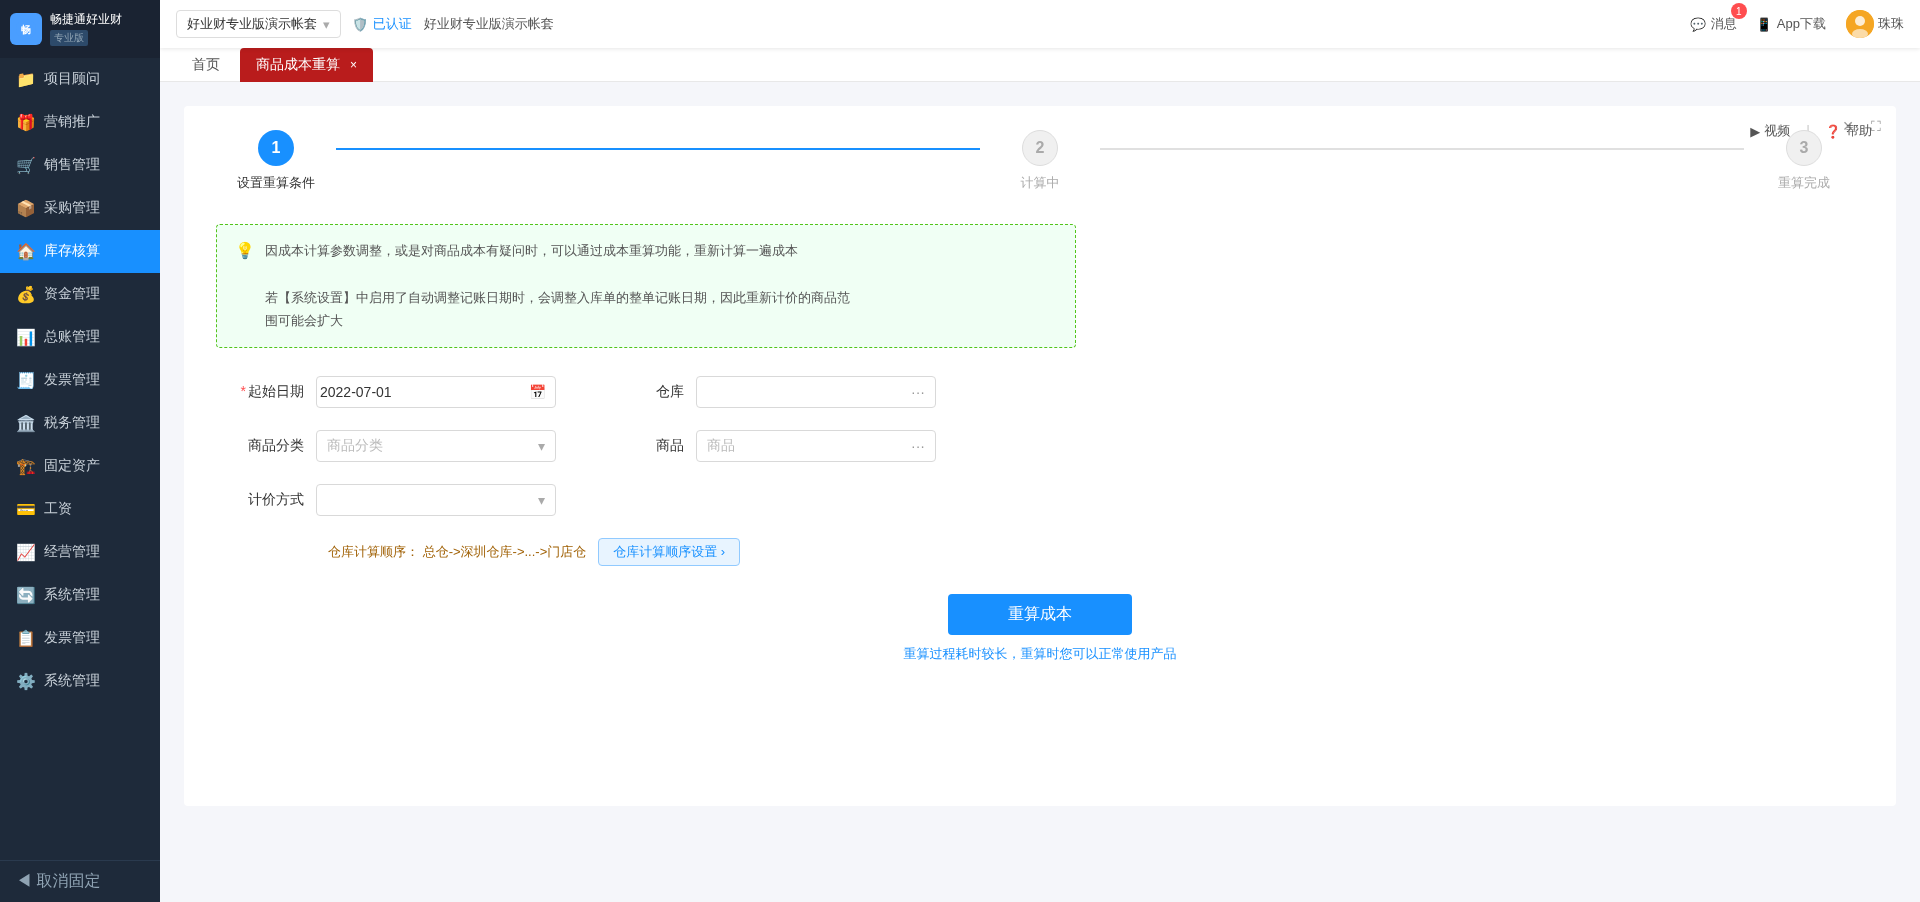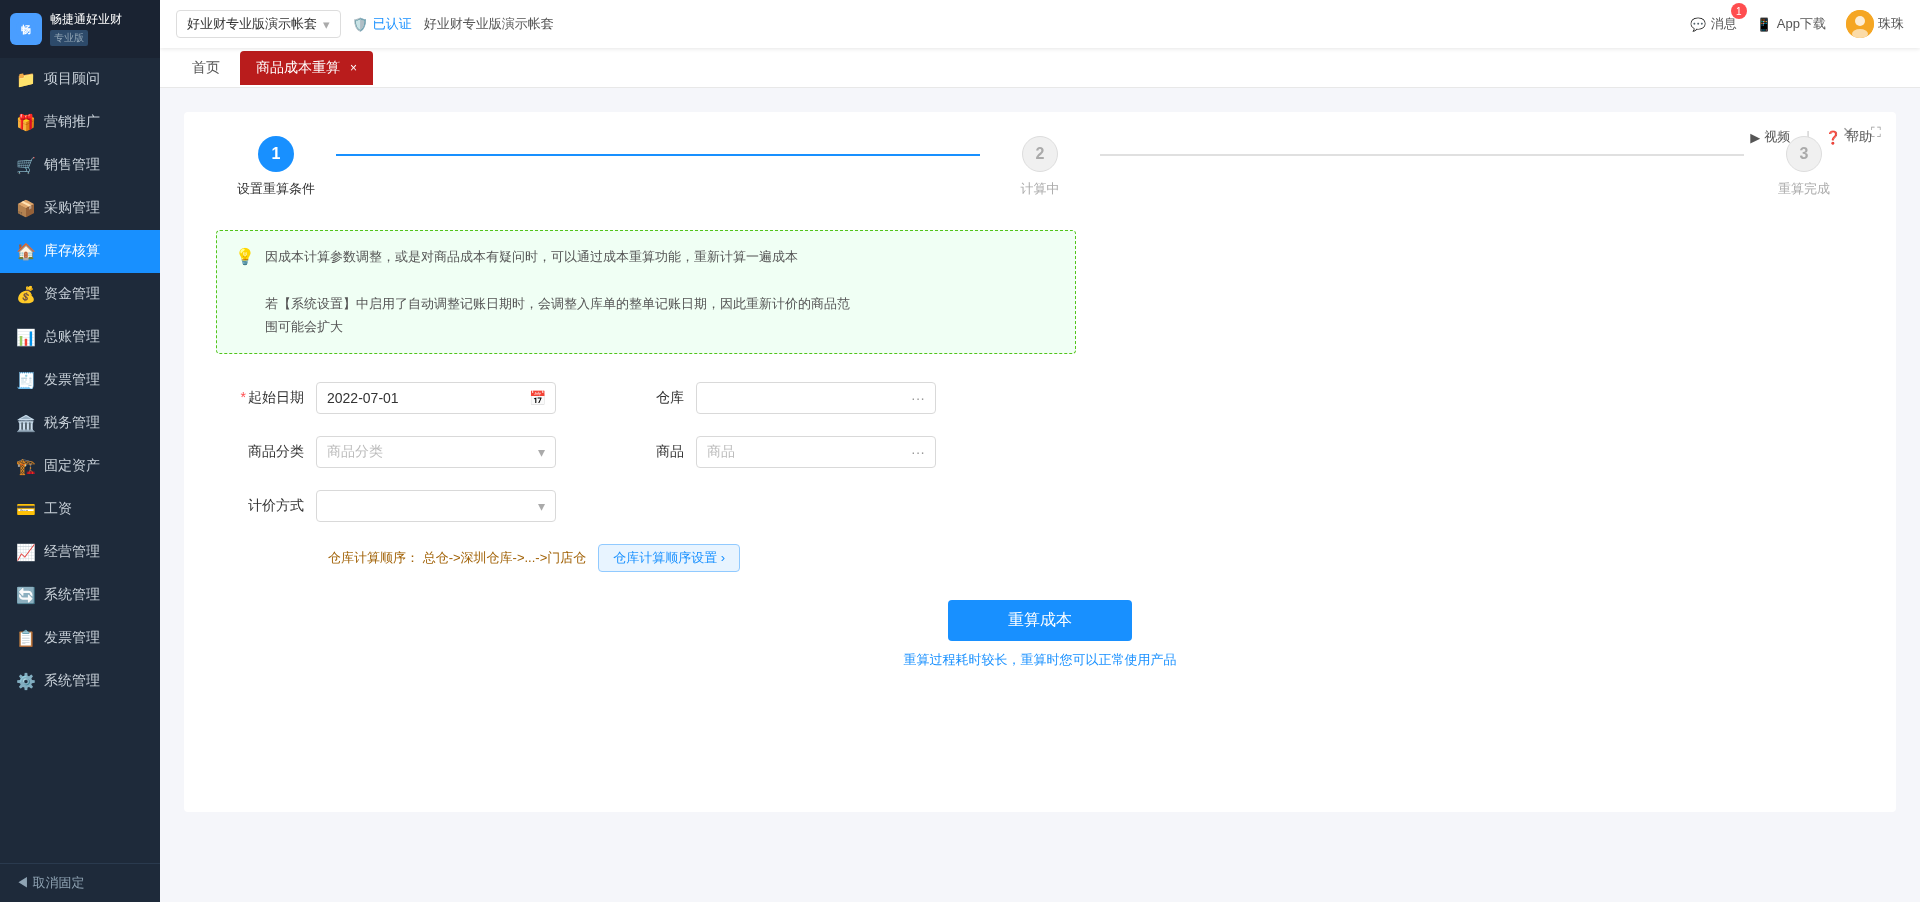--- a/index.html
+++ b/index.html
@@ -68,21 +68,21 @@
       color: #ffffff;
     }
     .sidebar-item-icon {
       font-size: 16px;
       width: 18px;
       text-align: center;
     }
     .sidebar-footer {
       padding: 10px 16px;
       color: #8fa3b3;
-      font-size: 13px;
+      font-size: 16px;
       display: flex;
       align-items: center;
       gap: 6px;
       cursor: pointer;
       border-top: 1px solid #2a3a4e;
     }
 
     
     .main {
       flex: 1;
@@ -163,21 +163,21 @@
       overflow: hidden;
     }
 
     
     .tabbar {
       background: #ffffff;
       display: flex;
       align-items: center;
       padding: 0 16px;
       border-bottom: 1px solid #e8e8e8;
-      height: 40px;
+      height: 34px;
       gap: 4px;
     }
     .tab {
       padding: 8px 16px;
       font-size: 14px;
       cursor: pointer;
       color: #555;
       border-radius: 4px 4px 0 0;
     }
     .tab.active {
@@ -294,21 +294,21 @@
     }
     .form-label .required {
       color: #ff4d4f;
       margin-right: 2px;
     }
     .form-input {
       width: 240px;
       height: 32px;
       border: 1px solid #d9d9d9;
       border-radius: 4px;
-      padding: 4px 10px;
+      padding: 4px 3px;
       font-size: 14px;
       color: #333;
       display: flex;
       align-items: center;
       background: #fff;
       position: relative;
     }
     .form-input-icon {
       position: absolute;
       right: 8px;

